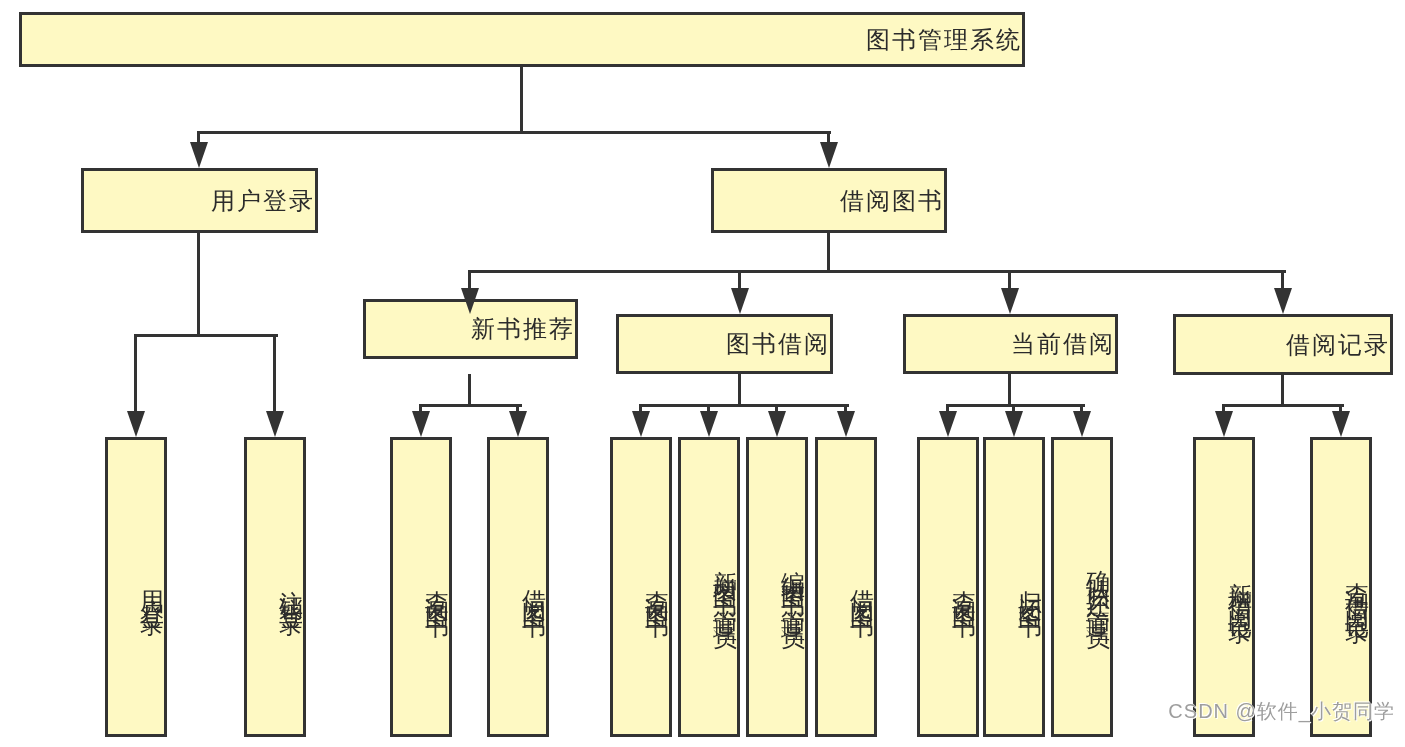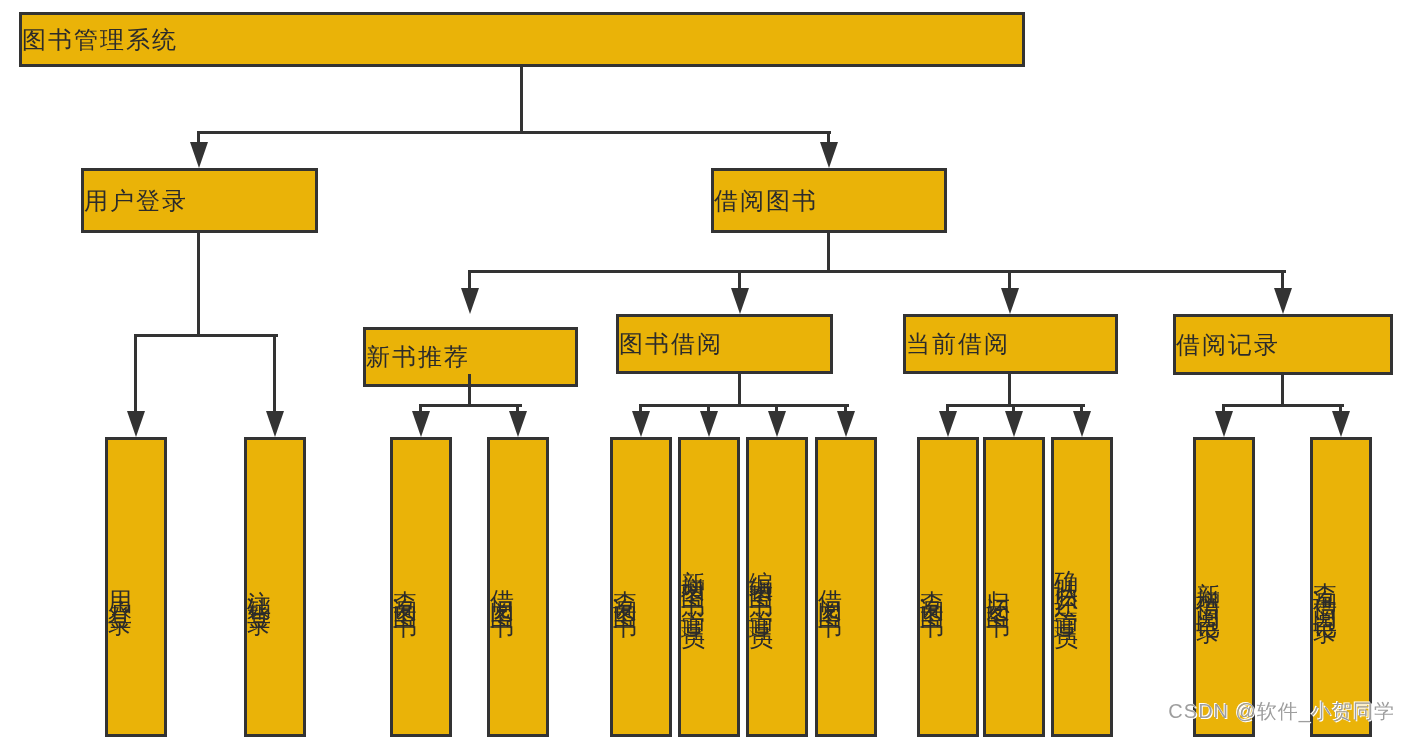--- a/index.html
+++ b/index.html
@@ -14,24 +14,24 @@
     width:1405px;height:747px;
     background:var(--background);
     font-family:"Liberation Sans", sans-serif;
     color:var(--text);
     overflow:hidden;
   }
   .box{
     position:absolute;
     box-sizing:border-box;
     border:3px solid var(--line);
-    background:#eab308;
+    background:#fef9c3;
     display:flex;
     align-items:center;
-    justify-content:flex-start;
+    justify-content:flex-end;
   }
   .hlabel{
     font-size:24px;
     letter-spacing:2px;
     color:var(--text);
     white-space:nowrap;
   }
   .vlabel{
     writing-mode:vertical-rl;
     text-orientation:mixed;
@@ -74,21 +74,21 @@
     <span class="hlabel">图书管理系统</span>
   </div>
 
   <div class="box" style="left:81px;top:168px;width:237px;height:65px">
     <span class="hlabel">用户登录</span>
   </div>
   <div class="box" style="left:711px;top:168px;width:236px;height:65px">
     <span class="hlabel">借阅图书</span>
   </div>
 
-  <div class="box" style="left:363px;top:327px;width:215px;height:60px">
+  <div class="box" style="left:363px;top:299px;width:215px;height:60px">
     <span class="hlabel">新书推荐</span>
   </div>
   <div class="box" style="left:616px;top:314px;width:217px;height:60px">
     <span class="hlabel">图书借阅</span>
   </div>
   <div class="box" style="left:903px;top:314px;width:215px;height:60px">
     <span class="hlabel">当前借阅</span>
   </div>
   <div class="box" style="left:1173px;top:314px;width:220px;height:61px">
     <span class="hlabel">借阅记录</span>

